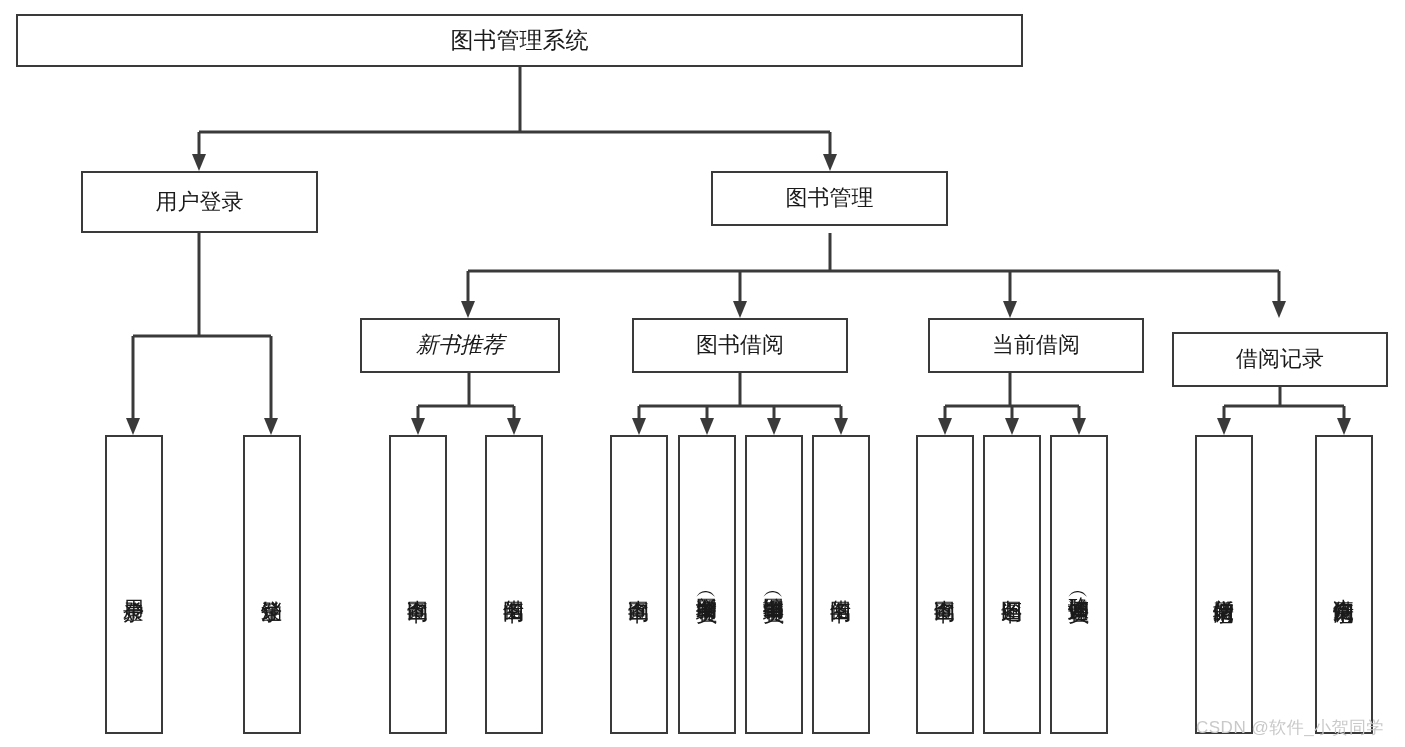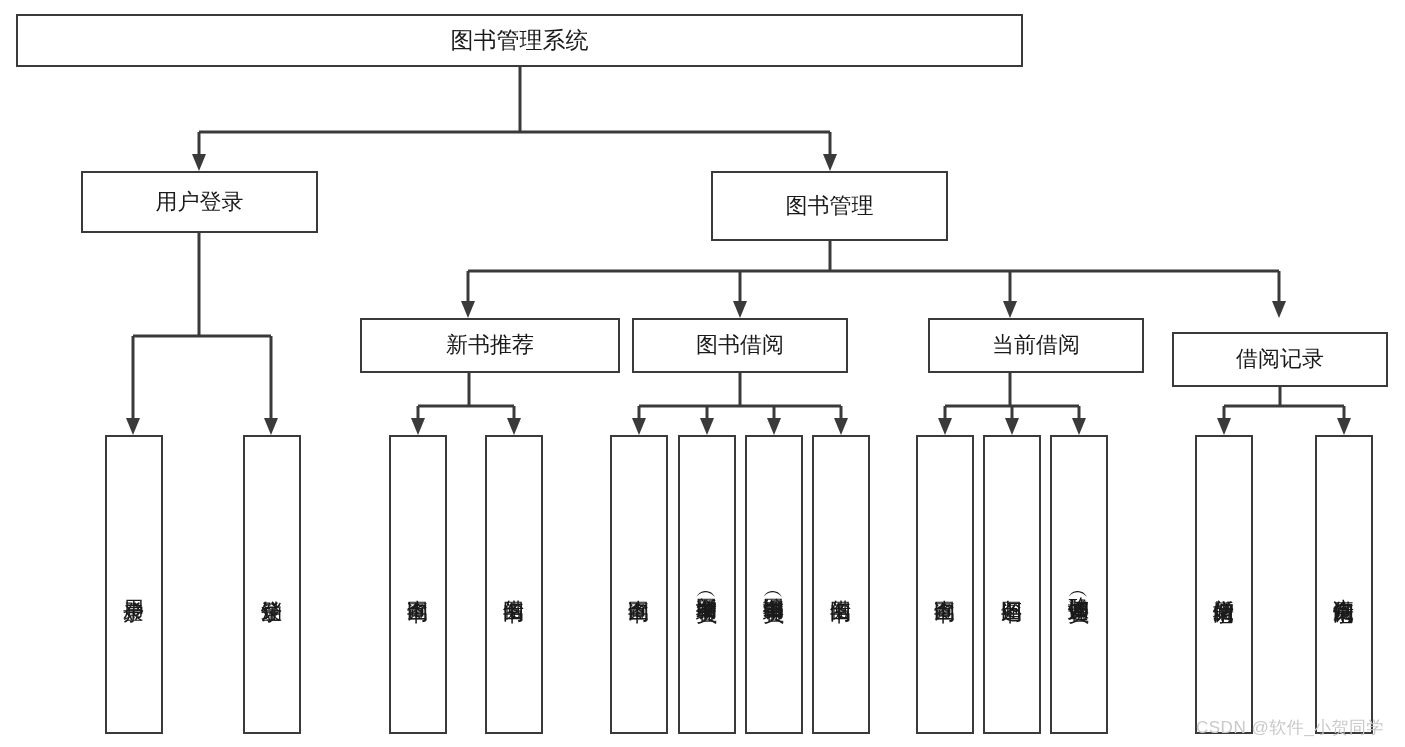--- a/index.html
+++ b/index.html
@@ -124,24 +124,24 @@
       </g>
   </svg>
 
   <div id="node-layer">
       <div class="node-box horizontal root" style="left: 16px; top: 14px; width: 1007px; height: 53px;">
         <span class="node-label">图书管理系统</span>
       </div>
       <div class="node-box horizontal level1" style="left: 81px; top: 171px; width: 237px; height: 62px;">
         <span class="node-label">用户登录</span>
       </div>
-      <div class="node-box horizontal level1" style="left: 711px; top: 171px; width: 237px; height: 70px;">
+      <div class="node-box horizontal level1" style="left: 711px; top: 171px; width: 237px; height: 55px;">
         <span class="node-label">图书管理</span>
       </div>
-      <div class="node-box horizontal level2" style="left: 360px; top: 318px; width: 260px; height: 55px;">
+      <div class="node-box horizontal level2" style="left: 360px; top: 318px; width: 200px; height: 55px; font-style: italic;">
         <span class="node-label">新书推荐</span>
       </div>
       <div class="node-box horizontal level2" style="left: 632px; top: 318px; width: 216px; height: 55px;">
         <span class="node-label">图书借阅</span>
       </div>
       <div class="node-box horizontal level2" style="left: 928px; top: 318px; width: 216px; height: 55px;">
         <span class="node-label">当前借阅</span>
       </div>
       <div class="node-box horizontal level2" style="left: 1172px; top: 332px; width: 216px; height: 55px;">
         <span class="node-label">借阅记录</span>

